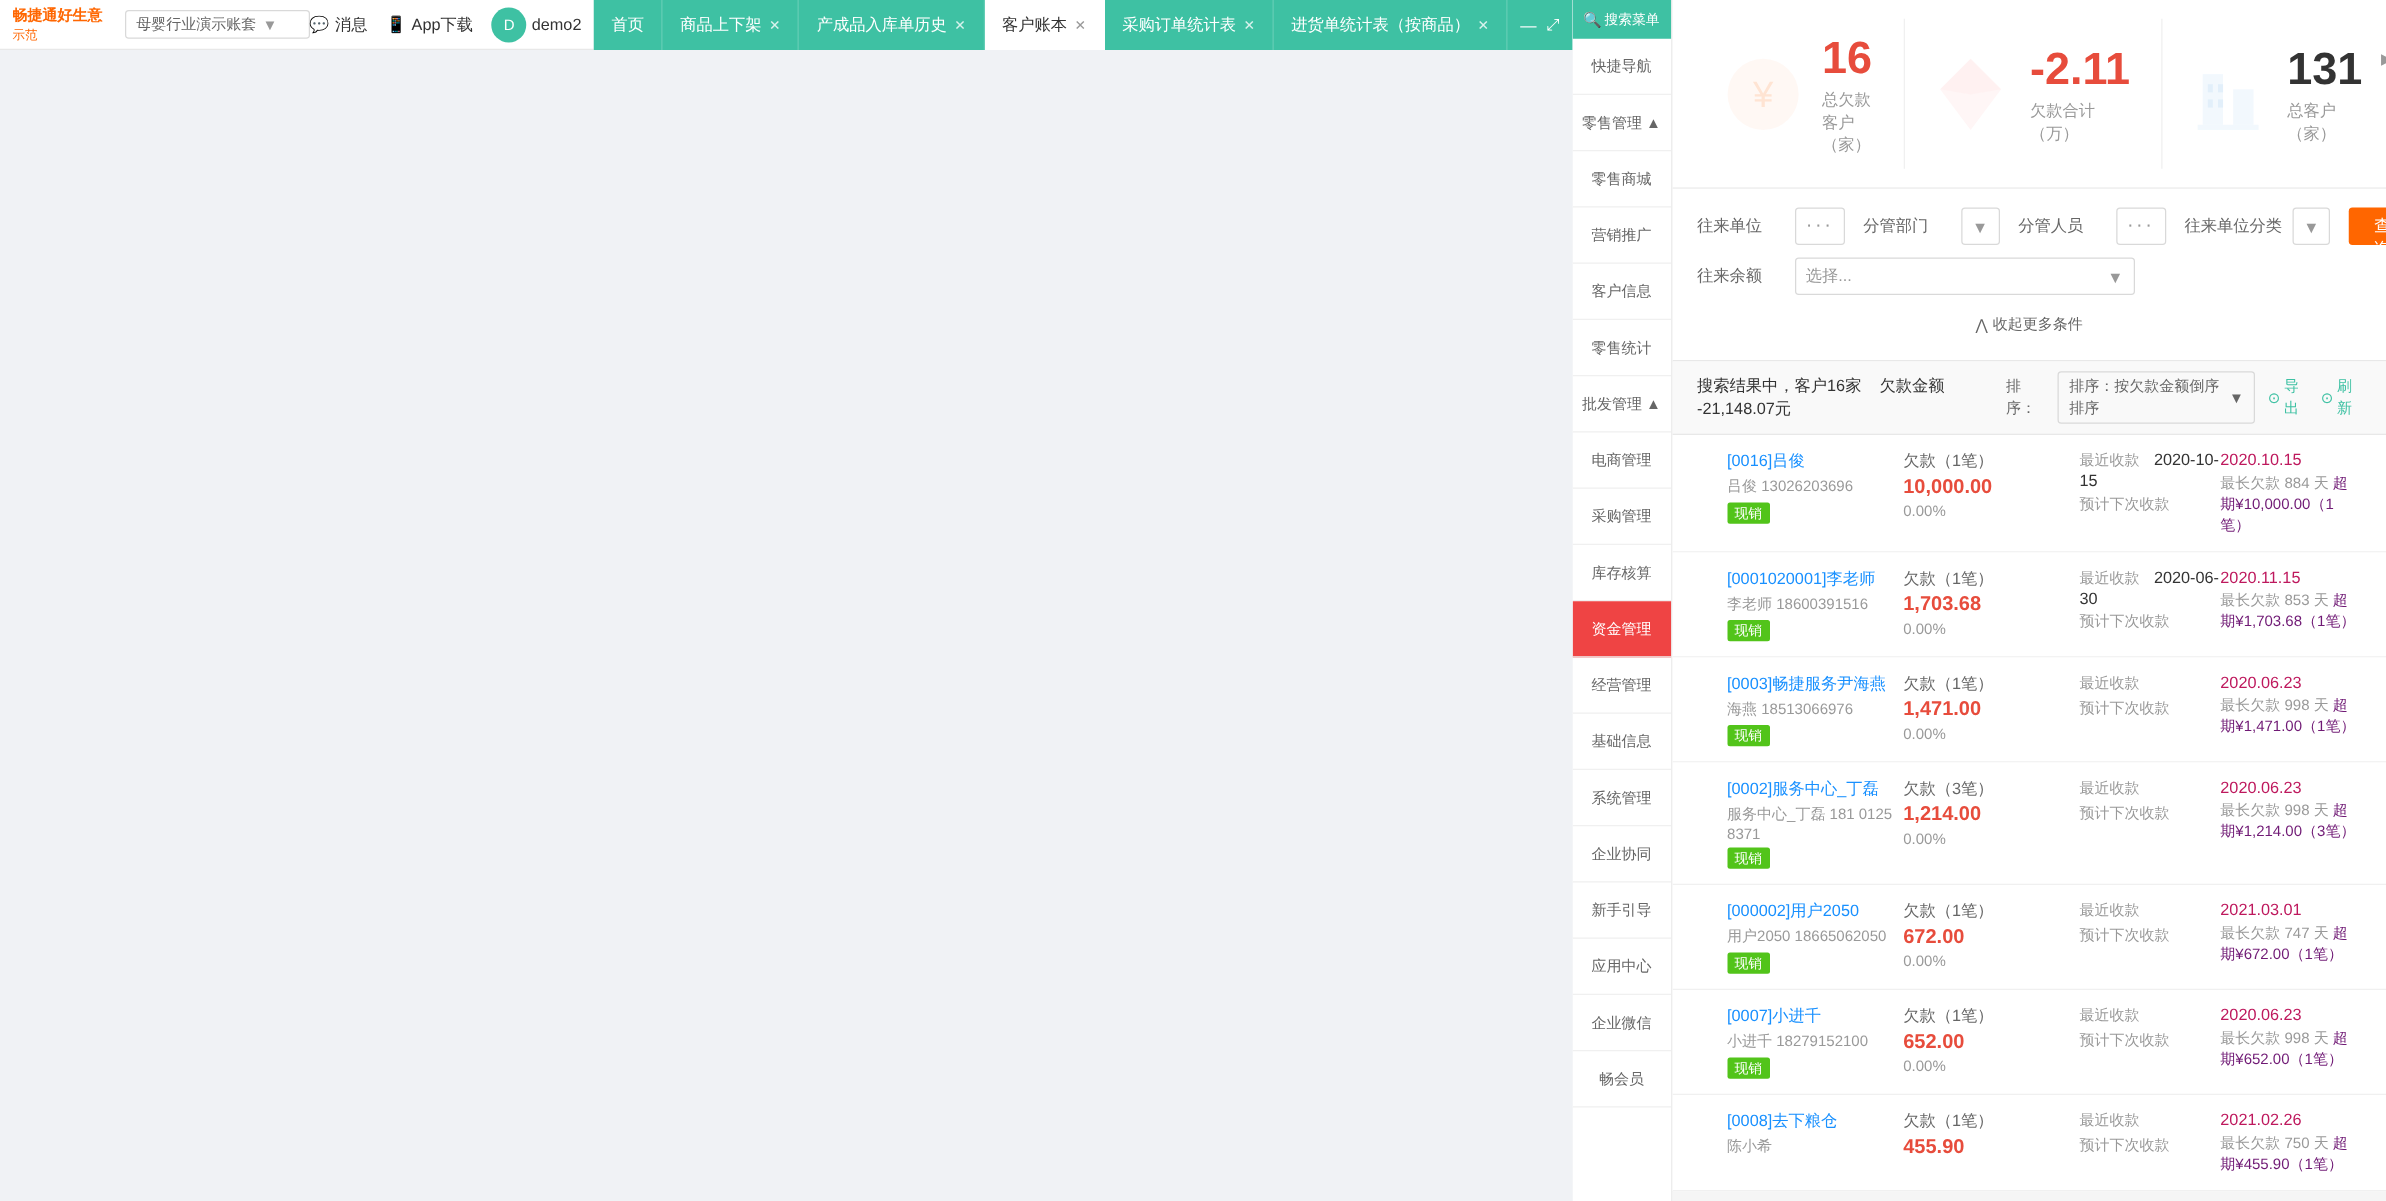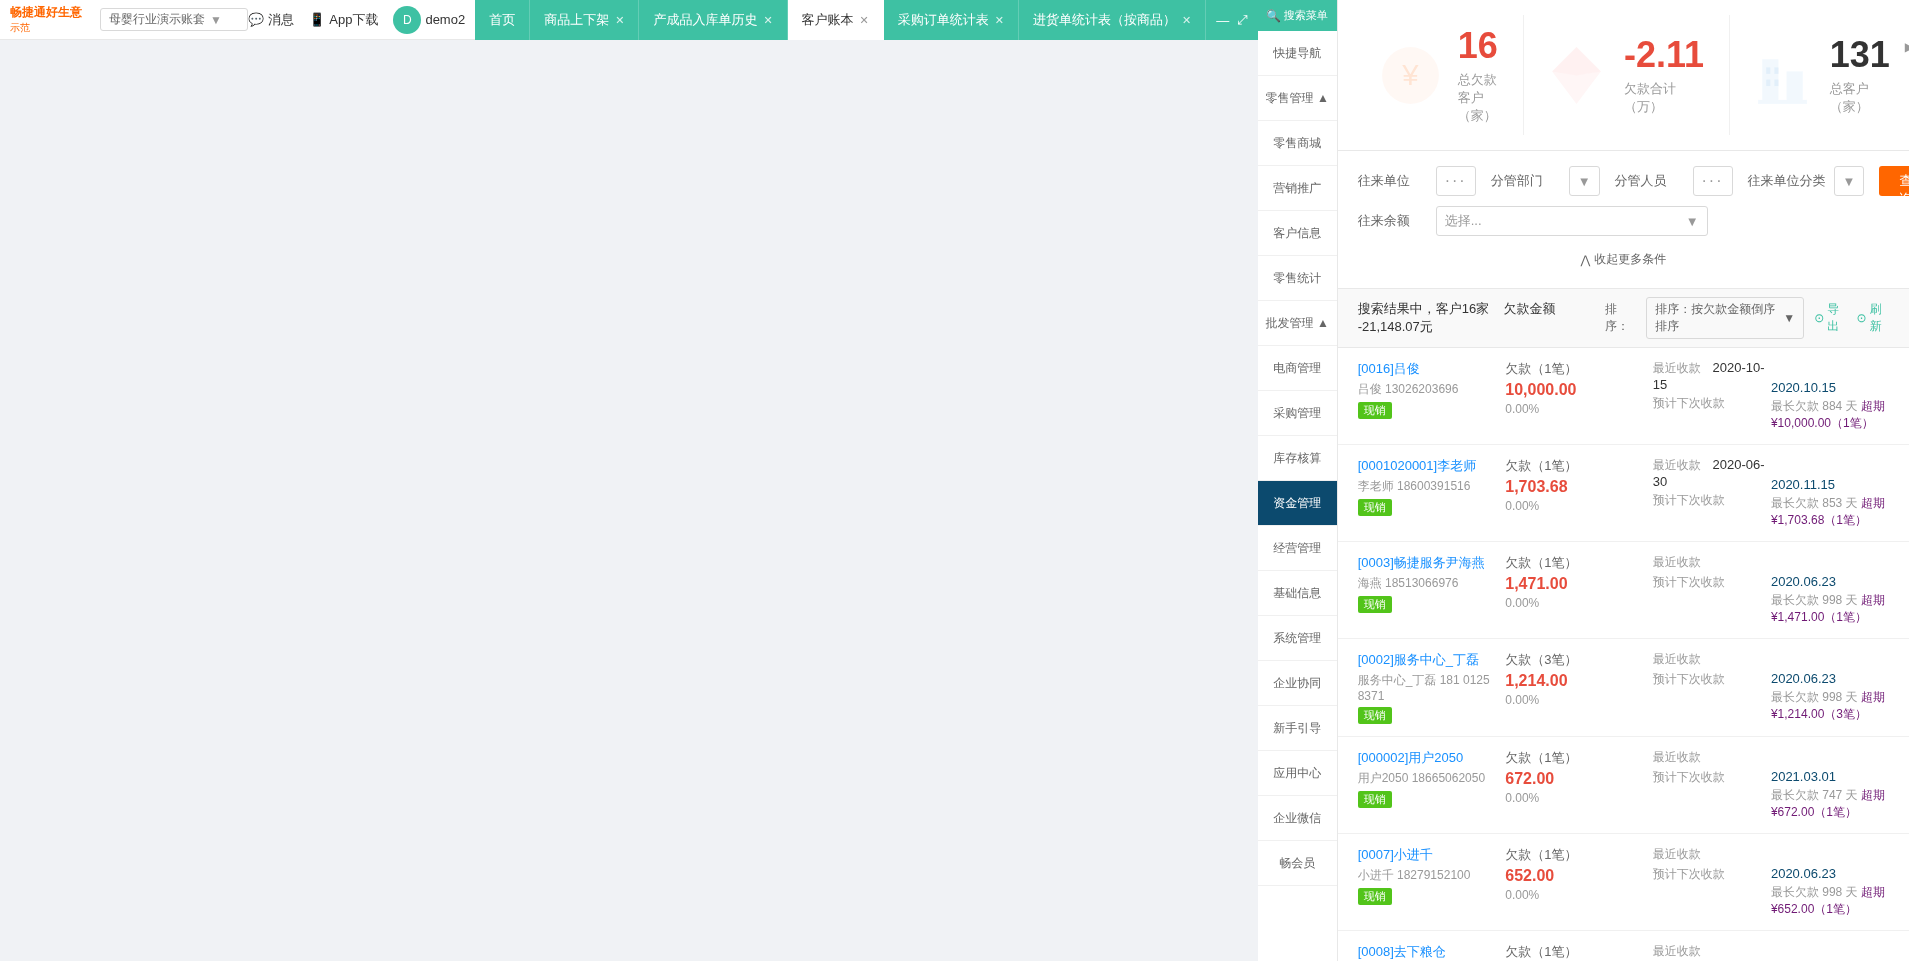--- a/index.html
+++ b/index.html
@@ -22,21 +22,21 @@
     .tab-item.active .close-btn { color: #999; }
     .tab-spacer { flex: 1; }
     .tab-controls { display: flex; align-items: center; gap: 8px; padding: 0 10px; color: #fff; }
 
     
     .main-area { display: flex; flex: 1; overflow: hidden; }
 
     
     .sidebar { width: 80px; background: #fff; border-right: 1px solid #e8e8e8; display: flex; flex-direction: column; flex-shrink: 0; overflow-y: auto; }
     .sidebar-item { display: flex; flex-direction: column; align-items: center; justify-content: center; padding: 10px 5px; cursor: pointer; font-size: 12px; color: #666; border-bottom: 1px solid #f0f0f0; min-height: 45px; }
-    .sidebar-item.active { background: #0c4a6e; color: #fff; }
+    .sidebar-item.active { background: #ef4444; color: #fff; }
     .sidebar-search { background: #3ec1a3; color: #fff; padding: 8px 5px; display: flex; align-items: center; justify-content: center; font-size: 12px; cursor: pointer; }
 
     
     .page-content { flex: 1; background: #f5f5f5; overflow-y: auto; overflow-x: hidden; }
 
     
     .stats-bar { display: flex; background: #fff; margin: 0; padding: 15px 20px; gap: 0; border-bottom: 1px solid #e8e8e8; }
     .stat-card { display: flex; align-items: center; gap: 15px; flex: 1; padding: 10px 20px; border-right: 1px solid #f0f0f0; }
     .stat-card:last-child { border-right: none; }
     .stat-icon { width: 70px; height: 70px; display: flex; align-items: center; justify-content: center; }
@@ -73,36 +73,36 @@
     
     .data-table { width: 100%; background: #fff; }
     .table-header { display: flex; background: #f9f9f9; border-bottom: 2px solid #e8e8e8; padding: 10px 20px; font-size: 13px; font-weight: bold; color: #666; }
     .col-customer { flex: 2.5; }
     .col-debt { flex: 2.5; }
     .col-recovery { flex: 2; }
     .col-overdue { flex: 2; }
 
     .table-row { display: flex; padding: 12px 20px; border-bottom: 1px solid #f0f0f0; background: #fff; align-items: flex-start; }
 
-    .customer-info { flex: 2.5; }
+    .customer-info { flex: 2.5; margin-left: 24px; }
     .customer-name { color: #1890ff; font-size: 13px; cursor: pointer; font-weight: 500; }
     .customer-sub { font-size: 12px; color: #999; margin-top: 3px; }
     .customer-tag { display: inline-block; background: #52c41a; color: #fff; font-size: 11px; padding: 1px 6px; border-radius: 2px; margin-top: 4px; }
 
     .debt-info { flex: 2.5; }
     .debt-count { font-size: 13px; color: #666; }
     .debt-amount { font-size: 16px; color: #e74c3c; font-weight: bold; margin-top: 3px; }
     .debt-percent { font-size: 12px; color: #999; margin-top: 3px; }
 
     .recovery-info { flex: 2; }
     .recovery-label { font-size: 12px; color: #999; }
     .recovery-next { font-size: 12px; color: #999; margin-top: 3px; }
 
     .overdue-info { flex: 2; }
-    .overdue-date { font-size: 13px; color: #0c4a6e; margin-top: 20px; }
+    .overdue-date { font-size: 13px; color: #be185d; }
     .overdue-detail { font-size: 12px; color: #999; margin-top: 3px; }
     .overdue-link { color: #701a75; cursor: pointer; }
 
     
     ::-webkit-scrollbar { width: 6px; }
     ::-webkit-scrollbar-track { background: #f1f1f1; }
     ::-webkit-scrollbar-thumb { background: #ccc; border-radius: 3px; }
   </style>
 </head>
 <body>

